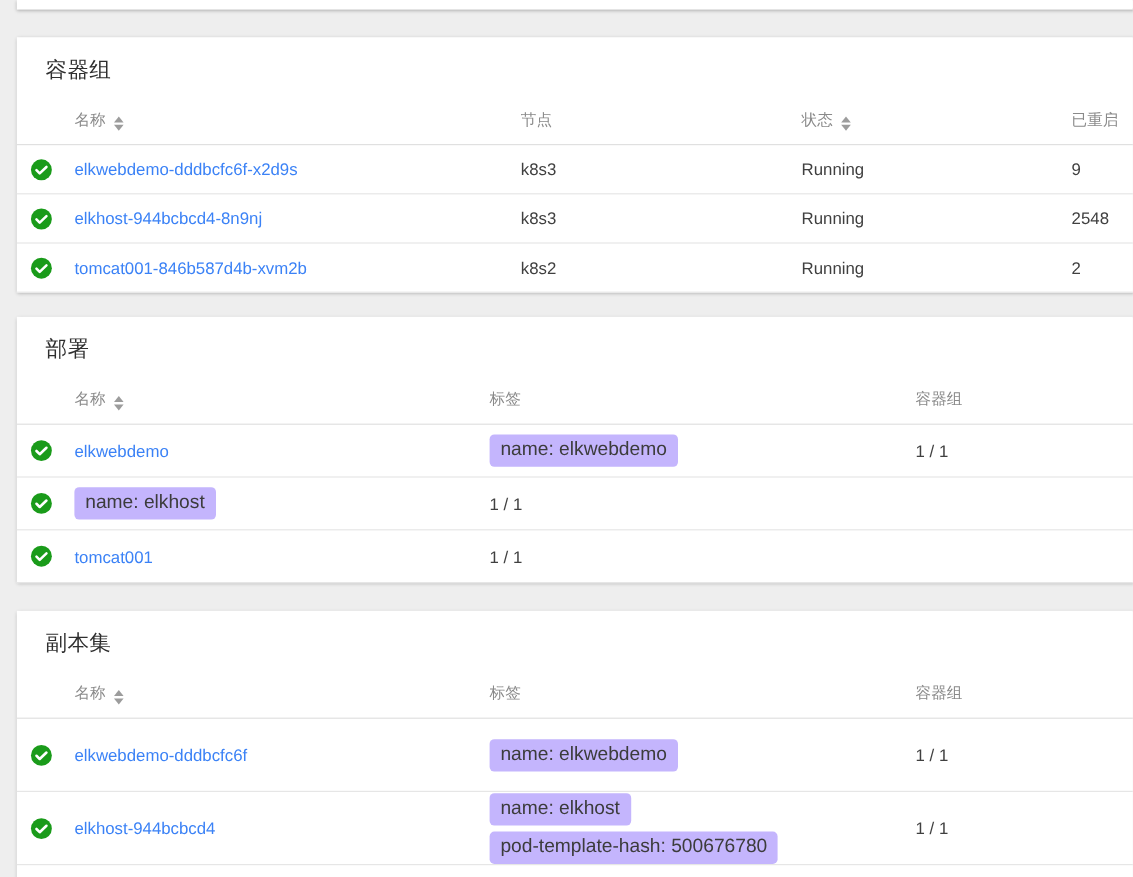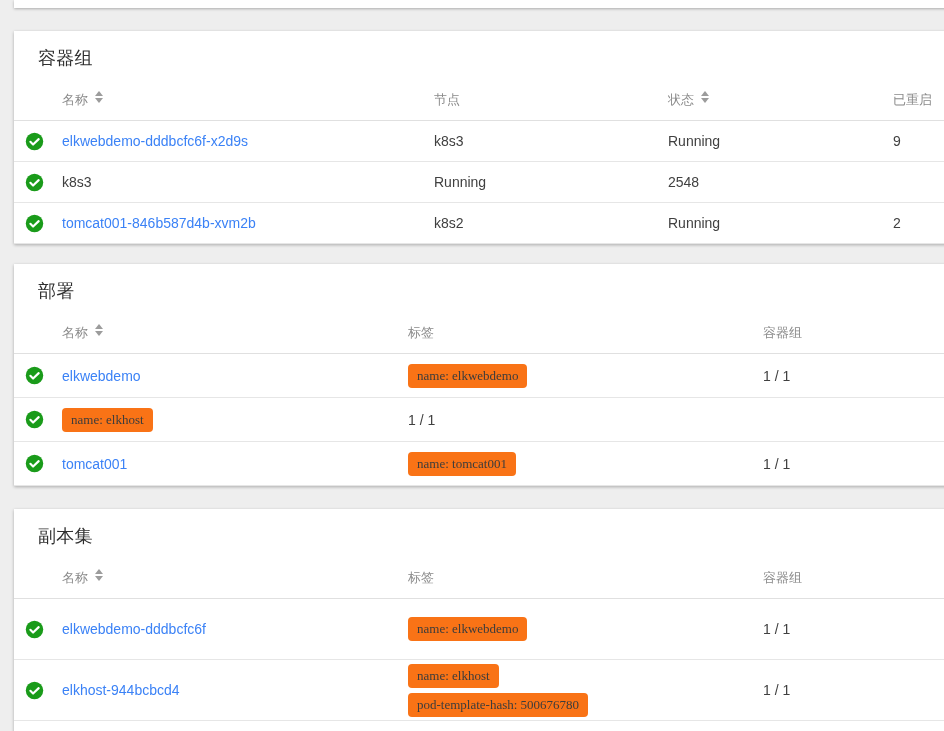--- a/index.html
+++ b/index.html
@@ -48,21 +48,21 @@
   .grid-wide  { grid-template-columns: 48px 346px 355px 1fr; }
   .row {
     display: grid;
     align-items: center;
     border-bottom: 1px solid #e6e6e6;
     font-size: 14px;
   }
   .row-pods { height: 41px; }
   .row-dep  { height: 44px; }
   .row-rs   { height: 61px; }
-  .th { display: flex; align-items: flex-start; }
+  .th { display: flex; align-items: flex-end; }
   .sort-wrap { display: inline-flex; flex-direction: column; gap: 2px; margin-left: 7px; cursor: pointer; }
   .tri-up {
     width: 0; height: 0;
     border-left: 4px solid transparent; border-right: 4px solid transparent;
     border-bottom: 5px solid #9c9c9c;
   }
   .tri-down {
     width: 0; height: 0;
     border-left: 4px solid transparent; border-right: 4px solid transparent;
     border-top: 5px solid #9c9c9c;
@@ -71,28 +71,27 @@
   .check-icon { width: 19px; height: 19px; display: block; }
   a.name-link {
     color: #3b82f6;
     text-decoration: none;
     font-size: 14px;
     cursor: pointer;
   }
   .cell { color: #404040; font-size: 14px; }
   .chips { display: flex; flex-direction: column; align-items: flex-start; gap: 5px; }
   .chip {
-    background: #f97316;
+    background: #c4b5fd;
     color: #3c3c3c;
-    font-size: 13px;
+    font-size: 16px;
     line-height: 1;
     padding: 5px 9px 6px 9px;
     border-radius: 4px;
     white-space: nowrap;
-    font-family: Liberation Serif, serif;
   }
   .rs-tail { height: 40px; }
 </style>
 </head>
 <body>
 
 <div class="card-remnant"></div>
 
 <div class="card card-pods">
   <div class="card-title-wrap">
@@ -135,20 +134,21 @@
     <div class="cell">9</div>
   </div>
 
   <div class="row row-pods grid-pods">
     <div class="icon-cell">
       <svg class="check-icon" viewBox="0 0 24 24">
           <circle cx="12" cy="12" r="11" fill="#1a9b1a"></circle>
           <path d="M6.8 12.4l3.4 3.4L17.3 9" stroke="#ffffff" stroke-width="2.7" fill="none" stroke-linecap="round" stroke-linejoin="round"></path>
         </svg>
     </div>
+    <div class="cell"><a class="name-link">elkhost-944bcbcd4-8n9nj</a></div>
     <div class="cell">k8s3</div>
     <div class="cell">Running</div>
     <div class="cell">2548</div>
   </div>
 
   <div class="row row-pods grid-pods">
     <div class="icon-cell">
       <svg class="check-icon" viewBox="0 0 24 24">
           <circle cx="12" cy="12" r="11" fill="#1a9b1a"></circle>
           <path d="M6.8 12.4l3.4 3.4L17.3 9" stroke="#ffffff" stroke-width="2.7" fill="none" stroke-linecap="round" stroke-linejoin="round"></path>
@@ -210,23 +210,20 @@
   </div>
 
   <div class="row row-dep grid-wide">
     <div class="icon-cell">
       <svg class="check-icon" viewBox="0 0 24 24">
           <circle cx="12" cy="12" r="11" fill="#1a9b1a"></circle>
           <path d="M6.8 12.4l3.4 3.4L17.3 9" stroke="#ffffff" stroke-width="2.7" fill="none" stroke-linecap="round" stroke-linejoin="round"></path>
         </svg>
     </div>
     <div class="cell"><a class="name-link">tomcat001</a></div>
-    <div class="chips">
-      <span class="chip">name: tomcat001</span>
-    </div>
     <div class="cell">1 / 1</div>
   </div>
 </div>
 
 <div class="card card-replicasets">
   <div class="card-title-wrap">
     <span class="card-title">副本集</span>
   </div>
   <div class="thead grid-wide">
     <div></div>

